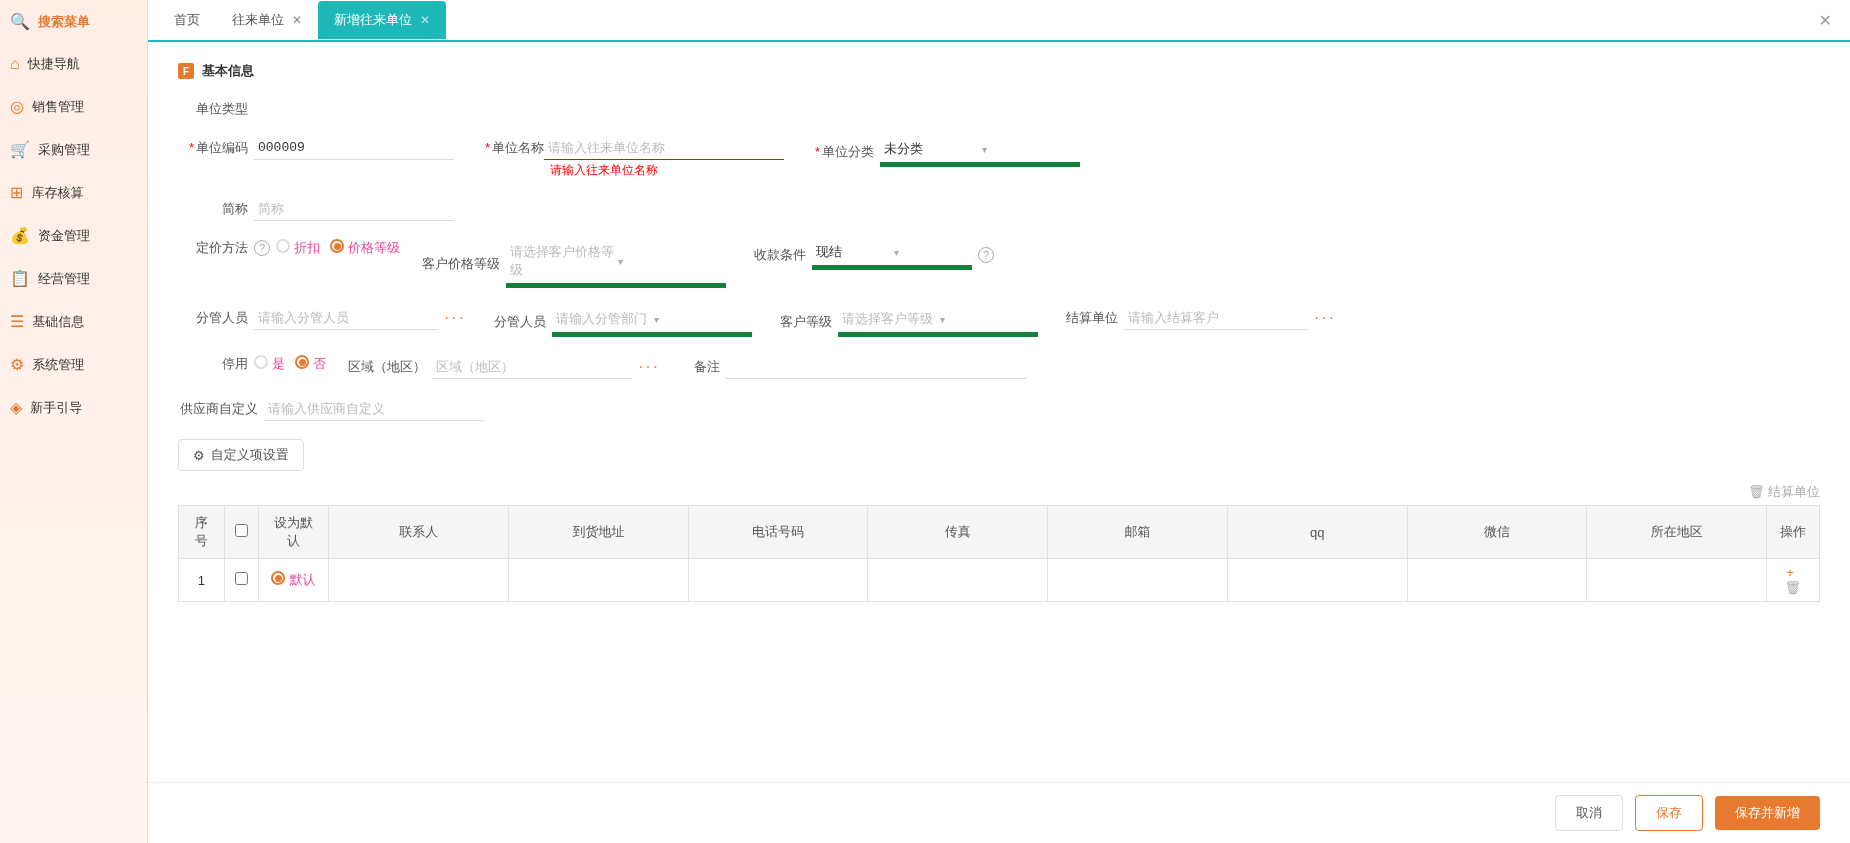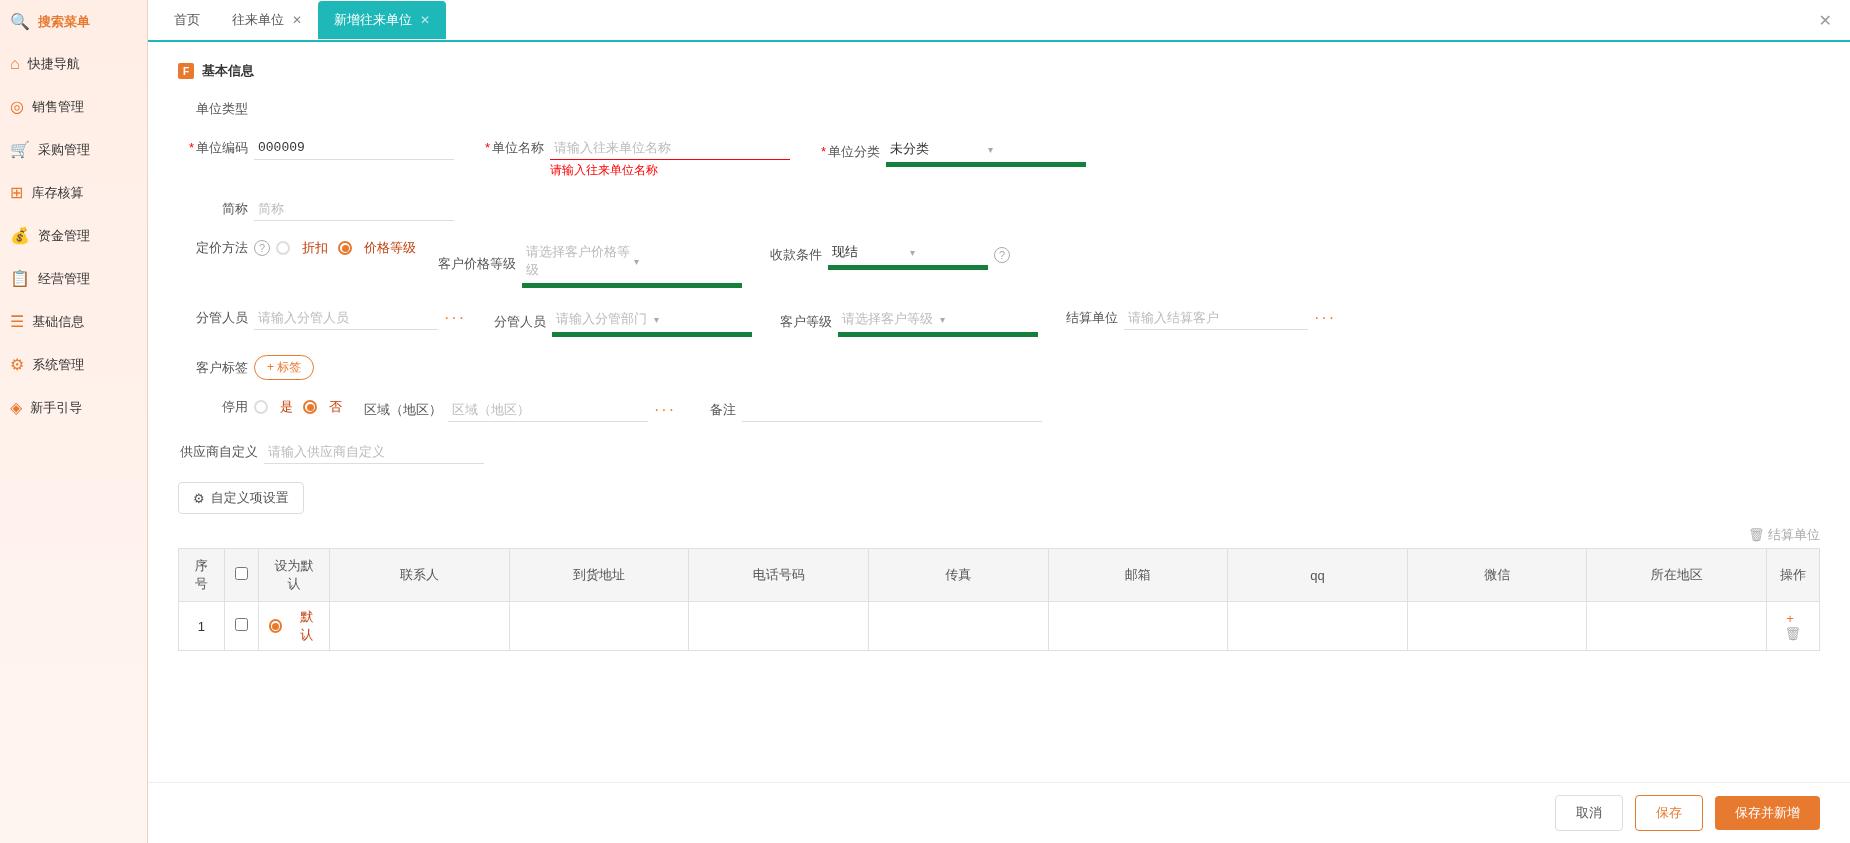--- a/index.html
+++ b/index.html
@@ -95,21 +95,21 @@
     .error-msg { color: red; font-size: 12px; margin-top: 2px; }
 
     .form-select {
       display: flex; align-items: center; border: none; border-bottom: 5px solid #15803d; padding: 4px 4px; min-width: 160px; cursor: pointer; color: #bbb; position: relative;
     }
     .form-select span { flex: 1; }
     .form-select .arrow { font-size: 10px; color: #aaa; margin-left: 4px; }
 
     
     .radio-group { display: flex; align-items: center; gap: 10px; }
-    .radio-item { display: flex; align-items: center; gap: 12px; cursor: pointer; color: #c2410c; }
+    .radio-item { display: flex; align-items: flex-start; gap: 4px; cursor: pointer; color: #ec4899; }
     .radio-circle {
       width: 14px; height: 14px; border-radius: 50%; border: 2px solid #ddd; display: flex; align-items: center; justify-content: center;
     }
     .radio-circle.checked { border-color: #e87a30; }
     .radio-circle.checked::after { content: ''; width: 7px; height: 7px; border-radius: 50%; background: #e87a30; }
 
     
     .tag-add-btn {
       border: 1px solid #e87a30; color: #e87a30; padding: 3px 12px; border-radius: 20px; cursor: pointer; font-size: 12px; background: #fff;
     }
@@ -221,21 +221,21 @@
         <span class="form-label">单位类型</span>
       </div>
     </div>
 
     <div class="form-row" style="align-items: flex-start;">
       <div class="form-field">
         <span class="form-label required">单位编码</span>
         <input class="form-input" type="text" value="000009" style="min-width: 200px; font-family: Liberation Mono, monospace;">
       </div>
       <div class="form-field" style="flex-direction: column; align-items: flex-start; gap: 2px;">
-        <div style="display:flex; align-items:center; gap:6px;">
+        <div style="display:flex; align-items:center; ">
           <span class="form-label required">单位名称</span>
           <div class="field-wrapper">
             <input class="form-input error" type="text" style="min-width: 240px; border-bottom: 1px solid red;" placeholder="请输入往来单位名称">
           </div>
         </div>
         <div style="padding-left: 76px;">
           <span class="error-msg">请输入往来单位名称</span>
         </div>
       </div>
       <div class="form-field">
@@ -306,26 +306,20 @@
           <span class="arrow">▾</span>
         </div>
       </div>
       <div class="form-field">
         <span class="form-label" style="min-width:60px;">结算单位</span>
         <input class="form-input" type="text" style="min-width: 180px;" placeholder="请输入结算客户">
         <span class="more-btn">···</span>
       </div>
     </div>
 
-    <div class="form-row">
-      <div class="form-field">
-        <span class="form-label" style="min-width:70px;">客户标签</span>
-        <button class="tag-add-btn">+ 标签</button>
-      </div>
-    </div>
 
     <div class="form-row">
       <div class="form-field">
         <span class="form-label" style="min-width:70px;">停用</span>
         <div class="radio-group">
           <div class="radio-item">
             <div class="radio-circle"></div>
             <span>是</span>
           </div>
           <div class="radio-item">

